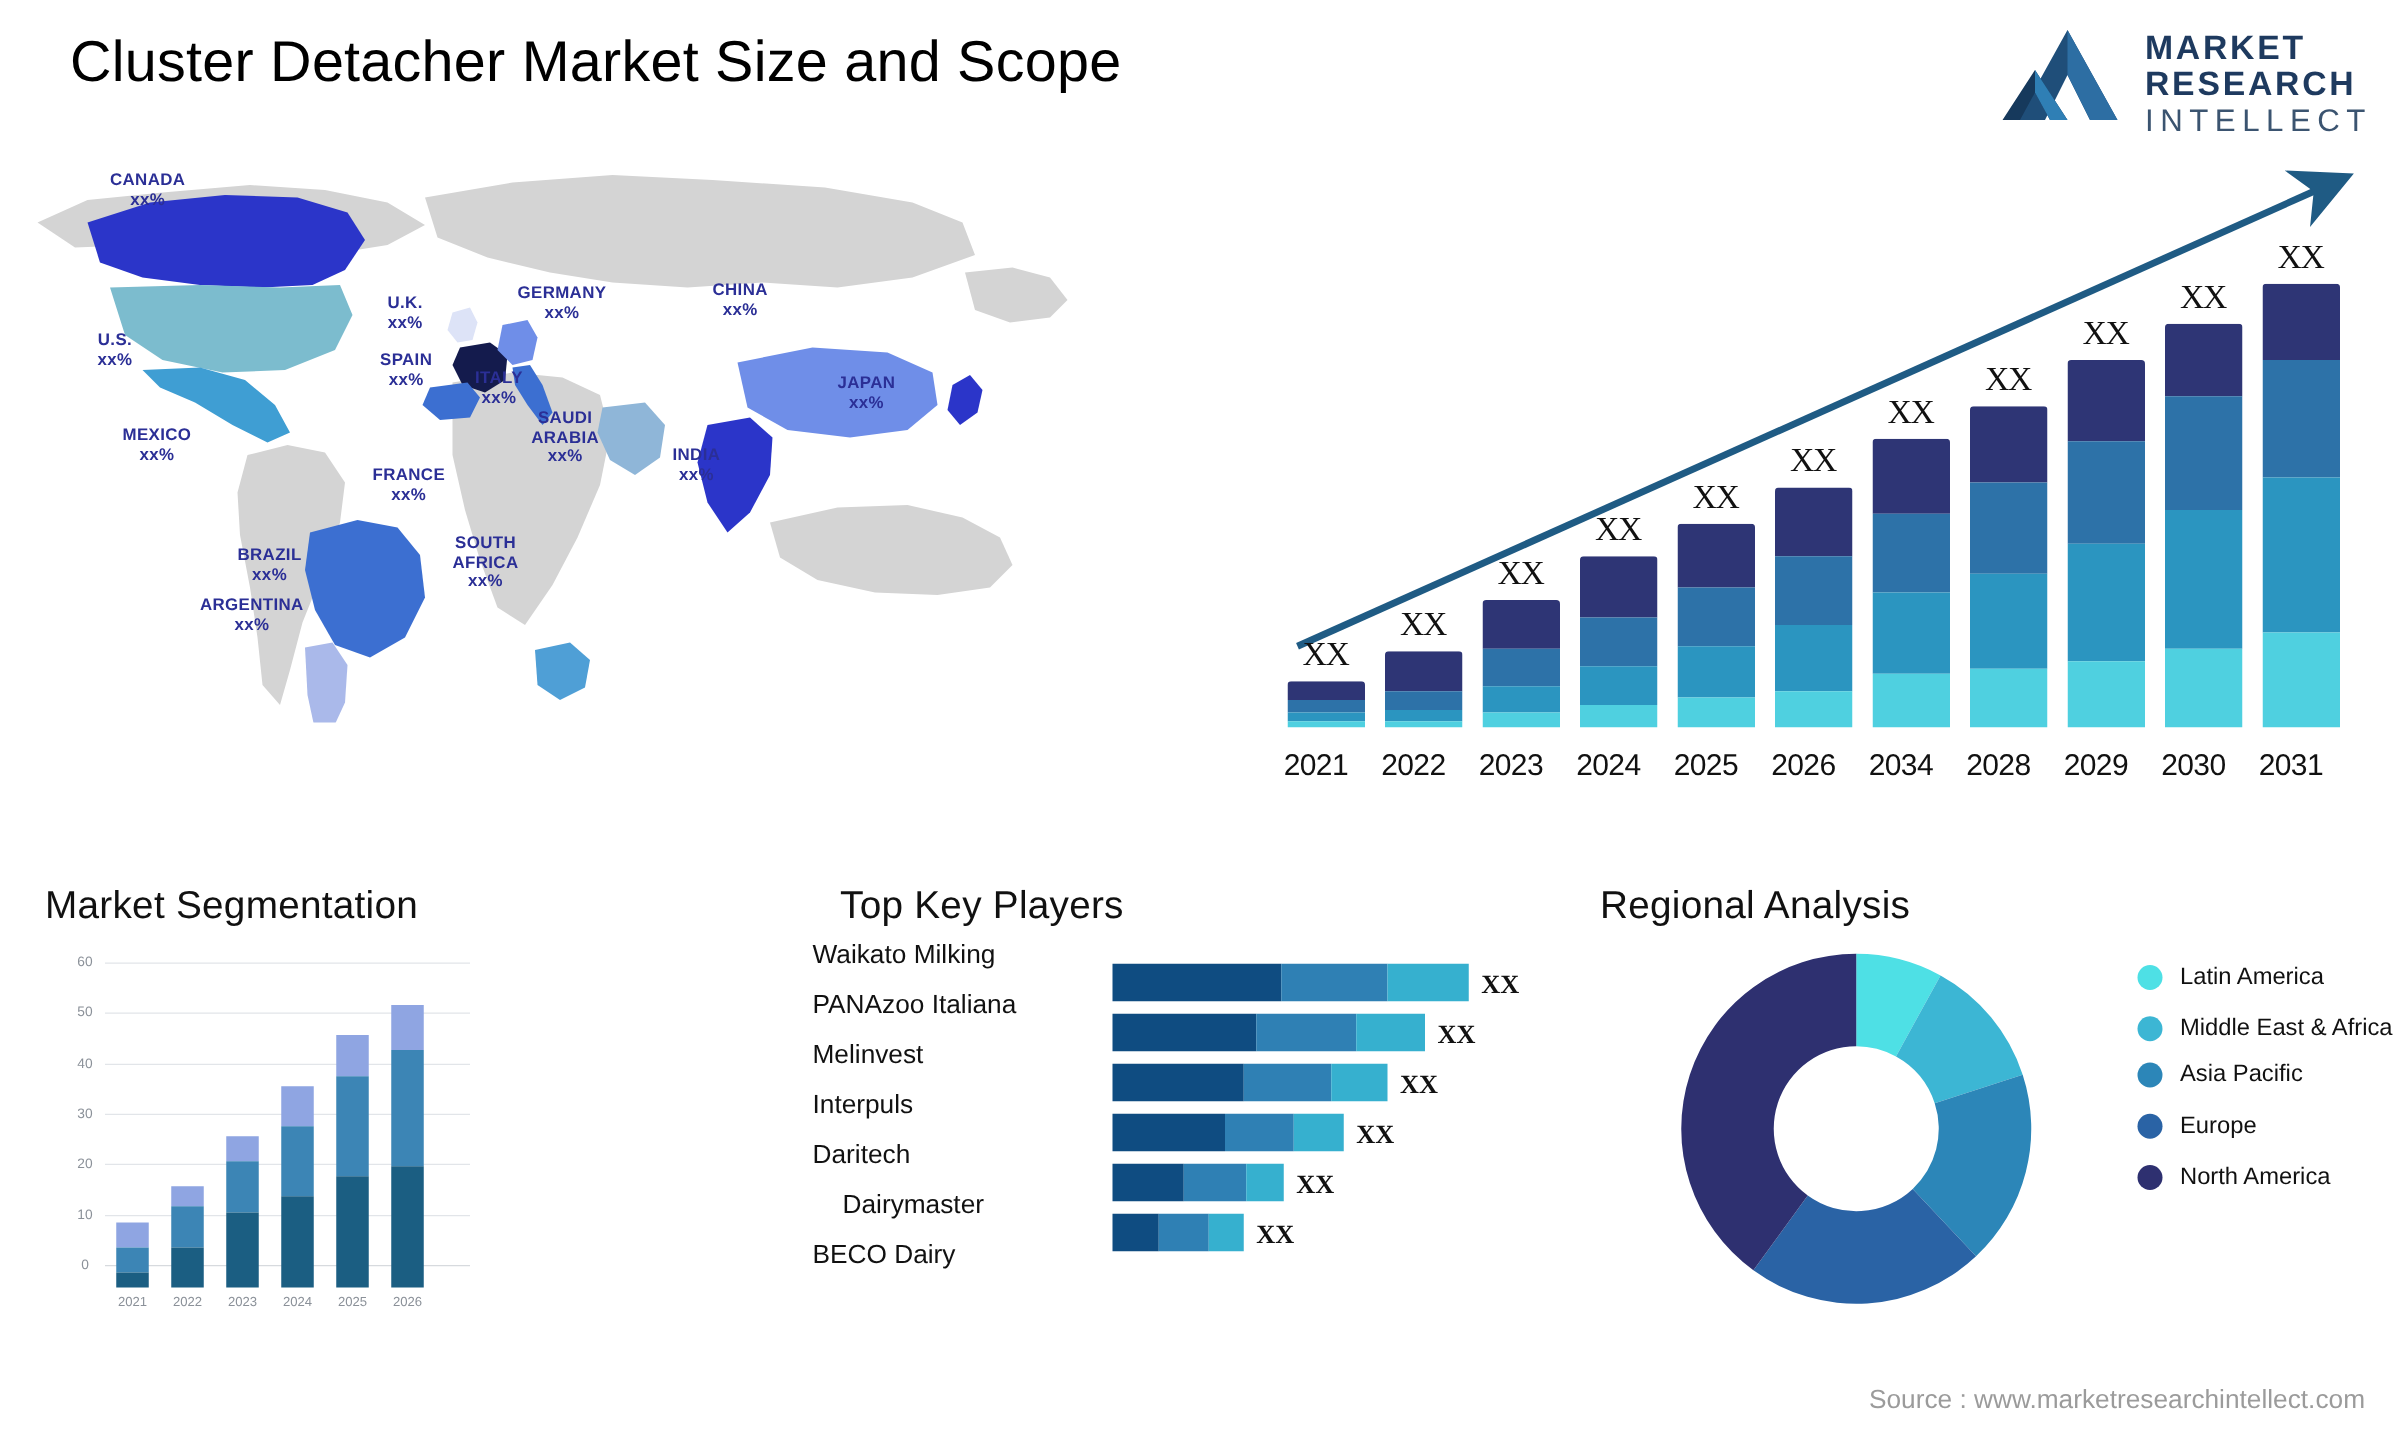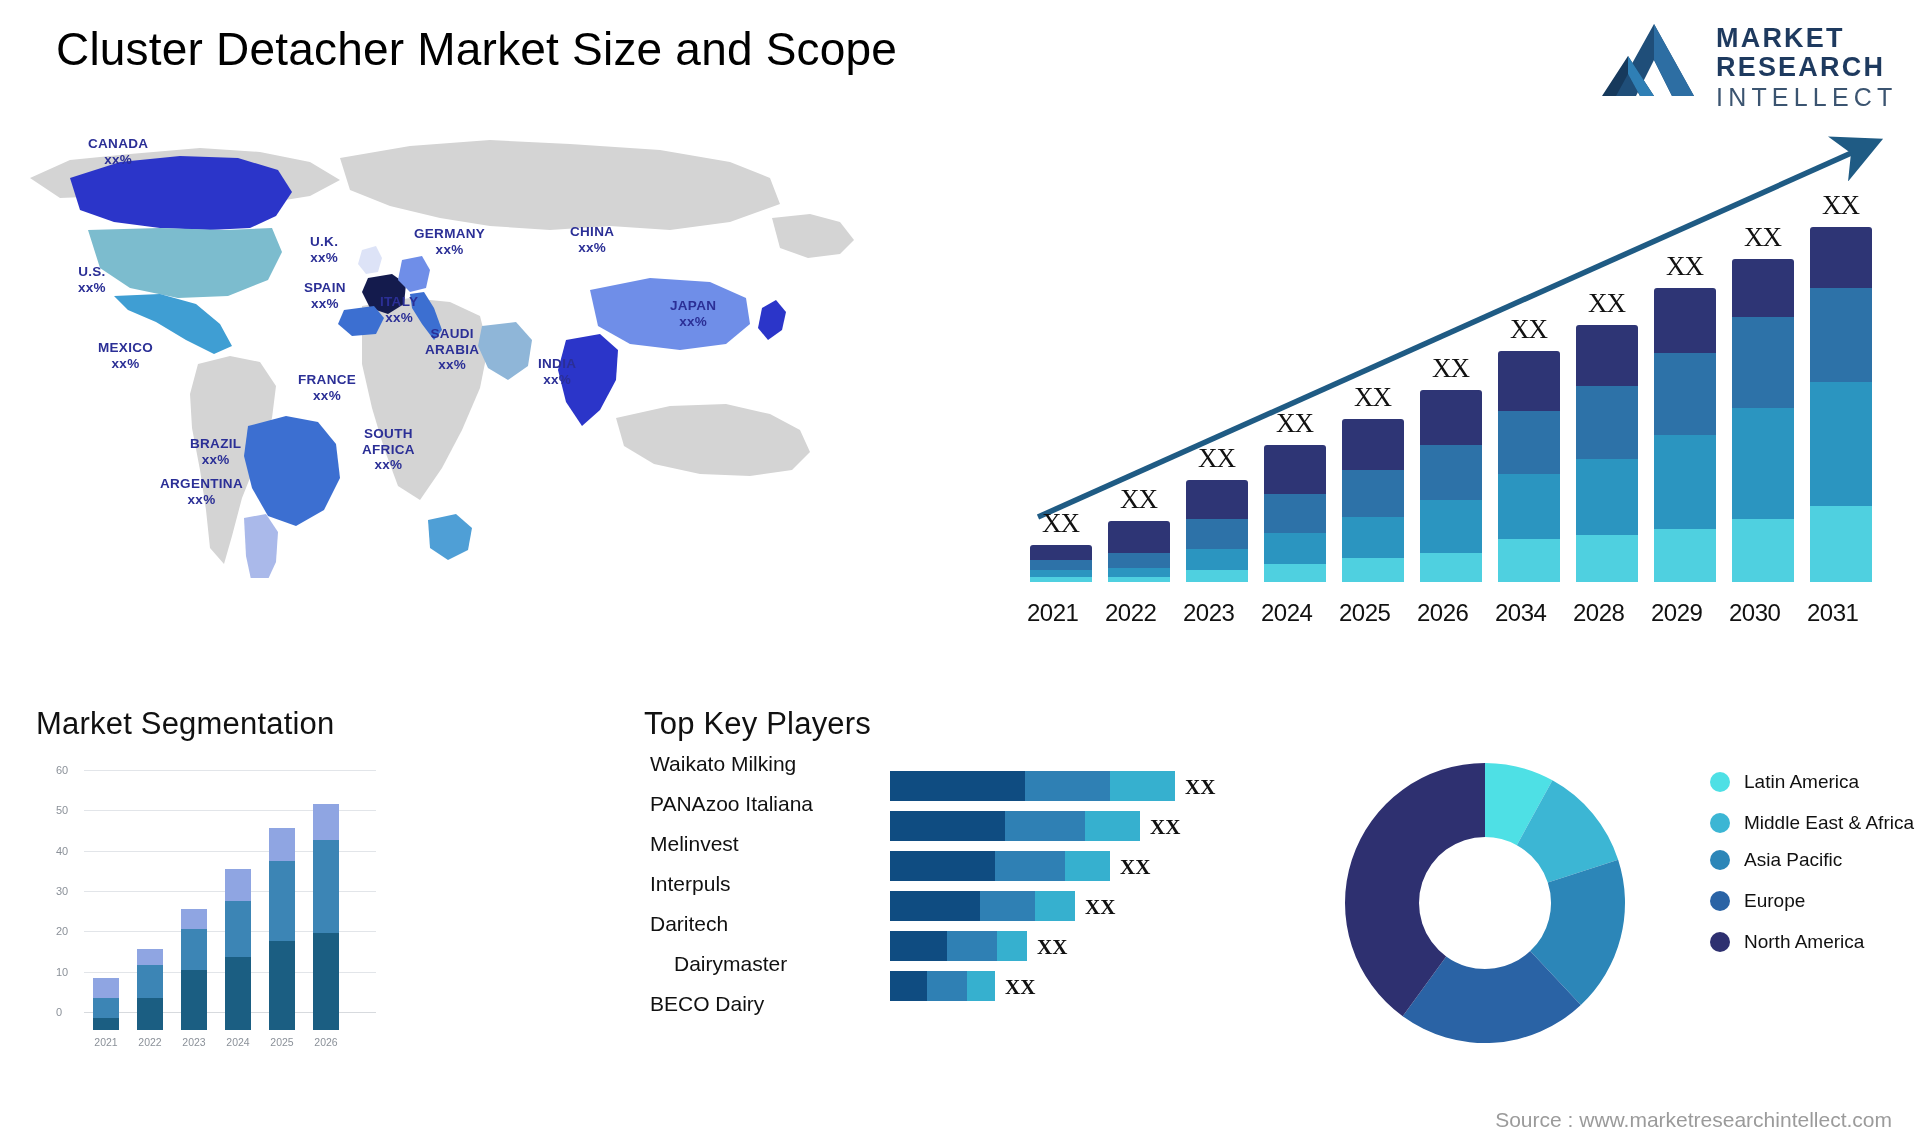--- a/index.html
+++ b/index.html
@@ -57,21 +57,21 @@
   
   .sec-title {
     position: absolute; font-size: 31px; color: #111; font-weight: 400;
     letter-spacing: .2px; white-space: nowrap;
   }
 
   
   #segmentation { position: absolute; left: 20px; top: 700px; width: 580px; height: 430px; }
   #seg-plot { position: absolute; left: 36px; top: 70px; width: 320px; height: 260px; }
   .seg-grid { position: absolute; left: 28px; right: 0; height: 1px; background: #e2e5e9; }
-  .seg-ytick { position: absolute; left: 0; width: 24px; text-align: left; font-size: 11px; color: #8b9199; transform: translateY(-6px); }
+  .seg-ytick { position: absolute; left: 0; width: 24px; text-align: center; font-size: 11px; color: #8b9199; transform: translateY(-6px); }
   .seg-baseline { position: absolute; left: 28px; right: 0; bottom: 0; height: 1px; background: #d7dade; }
   .seg-bar { position: absolute; bottom: 0; width: 26px; display: flex; flex-direction: column; justify-content: flex-end; }
   .seg-bar .s { width: 100%; }
   .seg-xtick { position: absolute; bottom: -18px; font-size: 10.5px; color: #8b9199; width: 40px; text-align: center; }
   #seg-legend { position: absolute; left: 390px; top: 155px; }
   .legend-row { display: flex; align-items: center; margin-bottom: 26px; }
   .legend-dot { width: 19px; height: 19px; border-radius: 50%; margin-right: 14px; flex: 0 0 auto; }
   .legend-txt { font-size: 23px; color: #111; }
 
   
@@ -318,21 +318,21 @@
         <div class="seg-bar" style="left: 257px; bottom: 0px; height: 225.867px;">
           <div class="s" style="background: rgb(143, 165, 226); height: 36.3px;"></div>
           <div class="s" style="background: rgb(60, 133, 181); height: 92.7667px;"></div>
           <div class="s" style="background: rgb(27, 94, 130); height: 96.8px;"></div>
         </div>
         <div class="seg-xtick" style="left: 250px;">2026</div>
       </div>
   </div>
 
   <div id="players">
-    <div class="sec-title" style="left:24px; top:6px;">Top Key Players</div>
+    <div class="sec-title" style="left:52px; top:6px;">Top Key Players</div>
     <div id="players-body">
         <div class="pl-name" style="top: 52px;">Waikato Milking</div>
         <div class="pl-name" style="top: 92px;">PANAzoo Italiana</div>
         <div class="pl-name" style="top: 132px;">Melinvest</div>
         <div class="pl-name" style="top: 172px;">Interpuls</div>
         <div class="pl-name" style="top: 212px;">Daritech</div>
         <div class="pl-name" style="top: 252px; margin-left: 24px;">Dairymaster</div>
         <div class="pl-name" style="top: 292px;">BECO Dairy</div>
         <div class="pl-bar" style="top: 71px;">
           <div class="s" style="background: rgb(15, 76, 129); width: 135px;"></div>
@@ -367,20 +367,21 @@
         <div class="pl-bar" style="top: 271px;">
           <div class="s" style="background: rgb(15, 76, 129); width: 37px;"></div>
           <div class="s" style="background: rgb(47, 128, 180); width: 40px;"></div>
           <div class="s" style="background: rgb(54, 176, 207); width: 28px;"></div>
         </div>
         <div class="pl-xx" style="left: 385px; top: 275px;">XX</div>
       </div>
   </div>
 
   <div id="regional">
+    <div class="sec-title" style="left:0px; top:6px;">Regional Analysis</div>
     <svg id="donut" width="290" height="290" viewBox="0 0 290 290">
         <path d="M 145 5 A 140 140 0 0 1 212.44551437424013 22.317064793859103 L 176.79574249071322 87.163759117105 A 66 66 0 0 0 145 79 Z" fill="#4ee0e5"></path>
         <path d="M 212.44551437424013 22.317064793859103 A 140 140 0 0 1 278.1479122813215 101.73762078750735 L 207.76973007548014 124.60487837125346 A 66 66 0 0 0 176.79574249071322 87.163759117105 Z" fill="#3cb6d4"></path>
         <path d="M 278.1479122813215 101.73762078750735 A 140 140 0 0 1 240.83659483001642 247.05560783899762 L 190.18010899129345 193.11192940981317 A 66 66 0 0 0 207.76973007548014 124.60487837125346 Z" fill="#2c86b8"></path>
         <path d="M 240.83659483001642 247.05560783899762 A 140 140 0 0 1 62.71006467905377 258.26237921249265 L 106.20617334869678 198.39512162874652 A 66 66 0 0 0 190.18010899129345 193.11192940981317 Z" fill="#2a63a5"></path>
         <path d="M 62.71006467905377 258.26237921249265 A 140 140 0 0 1 144.99999999999997 5 L 145 79 A 66 66 0 0 0 106.20617334869678 198.39512162874652 Z" fill="#2e3070"></path>
       </svg>
     <div id="reg-legend">
         <div class="reg-row">
           <span class="reg-dot" style="background: rgb(78, 224, 229);"></span>

